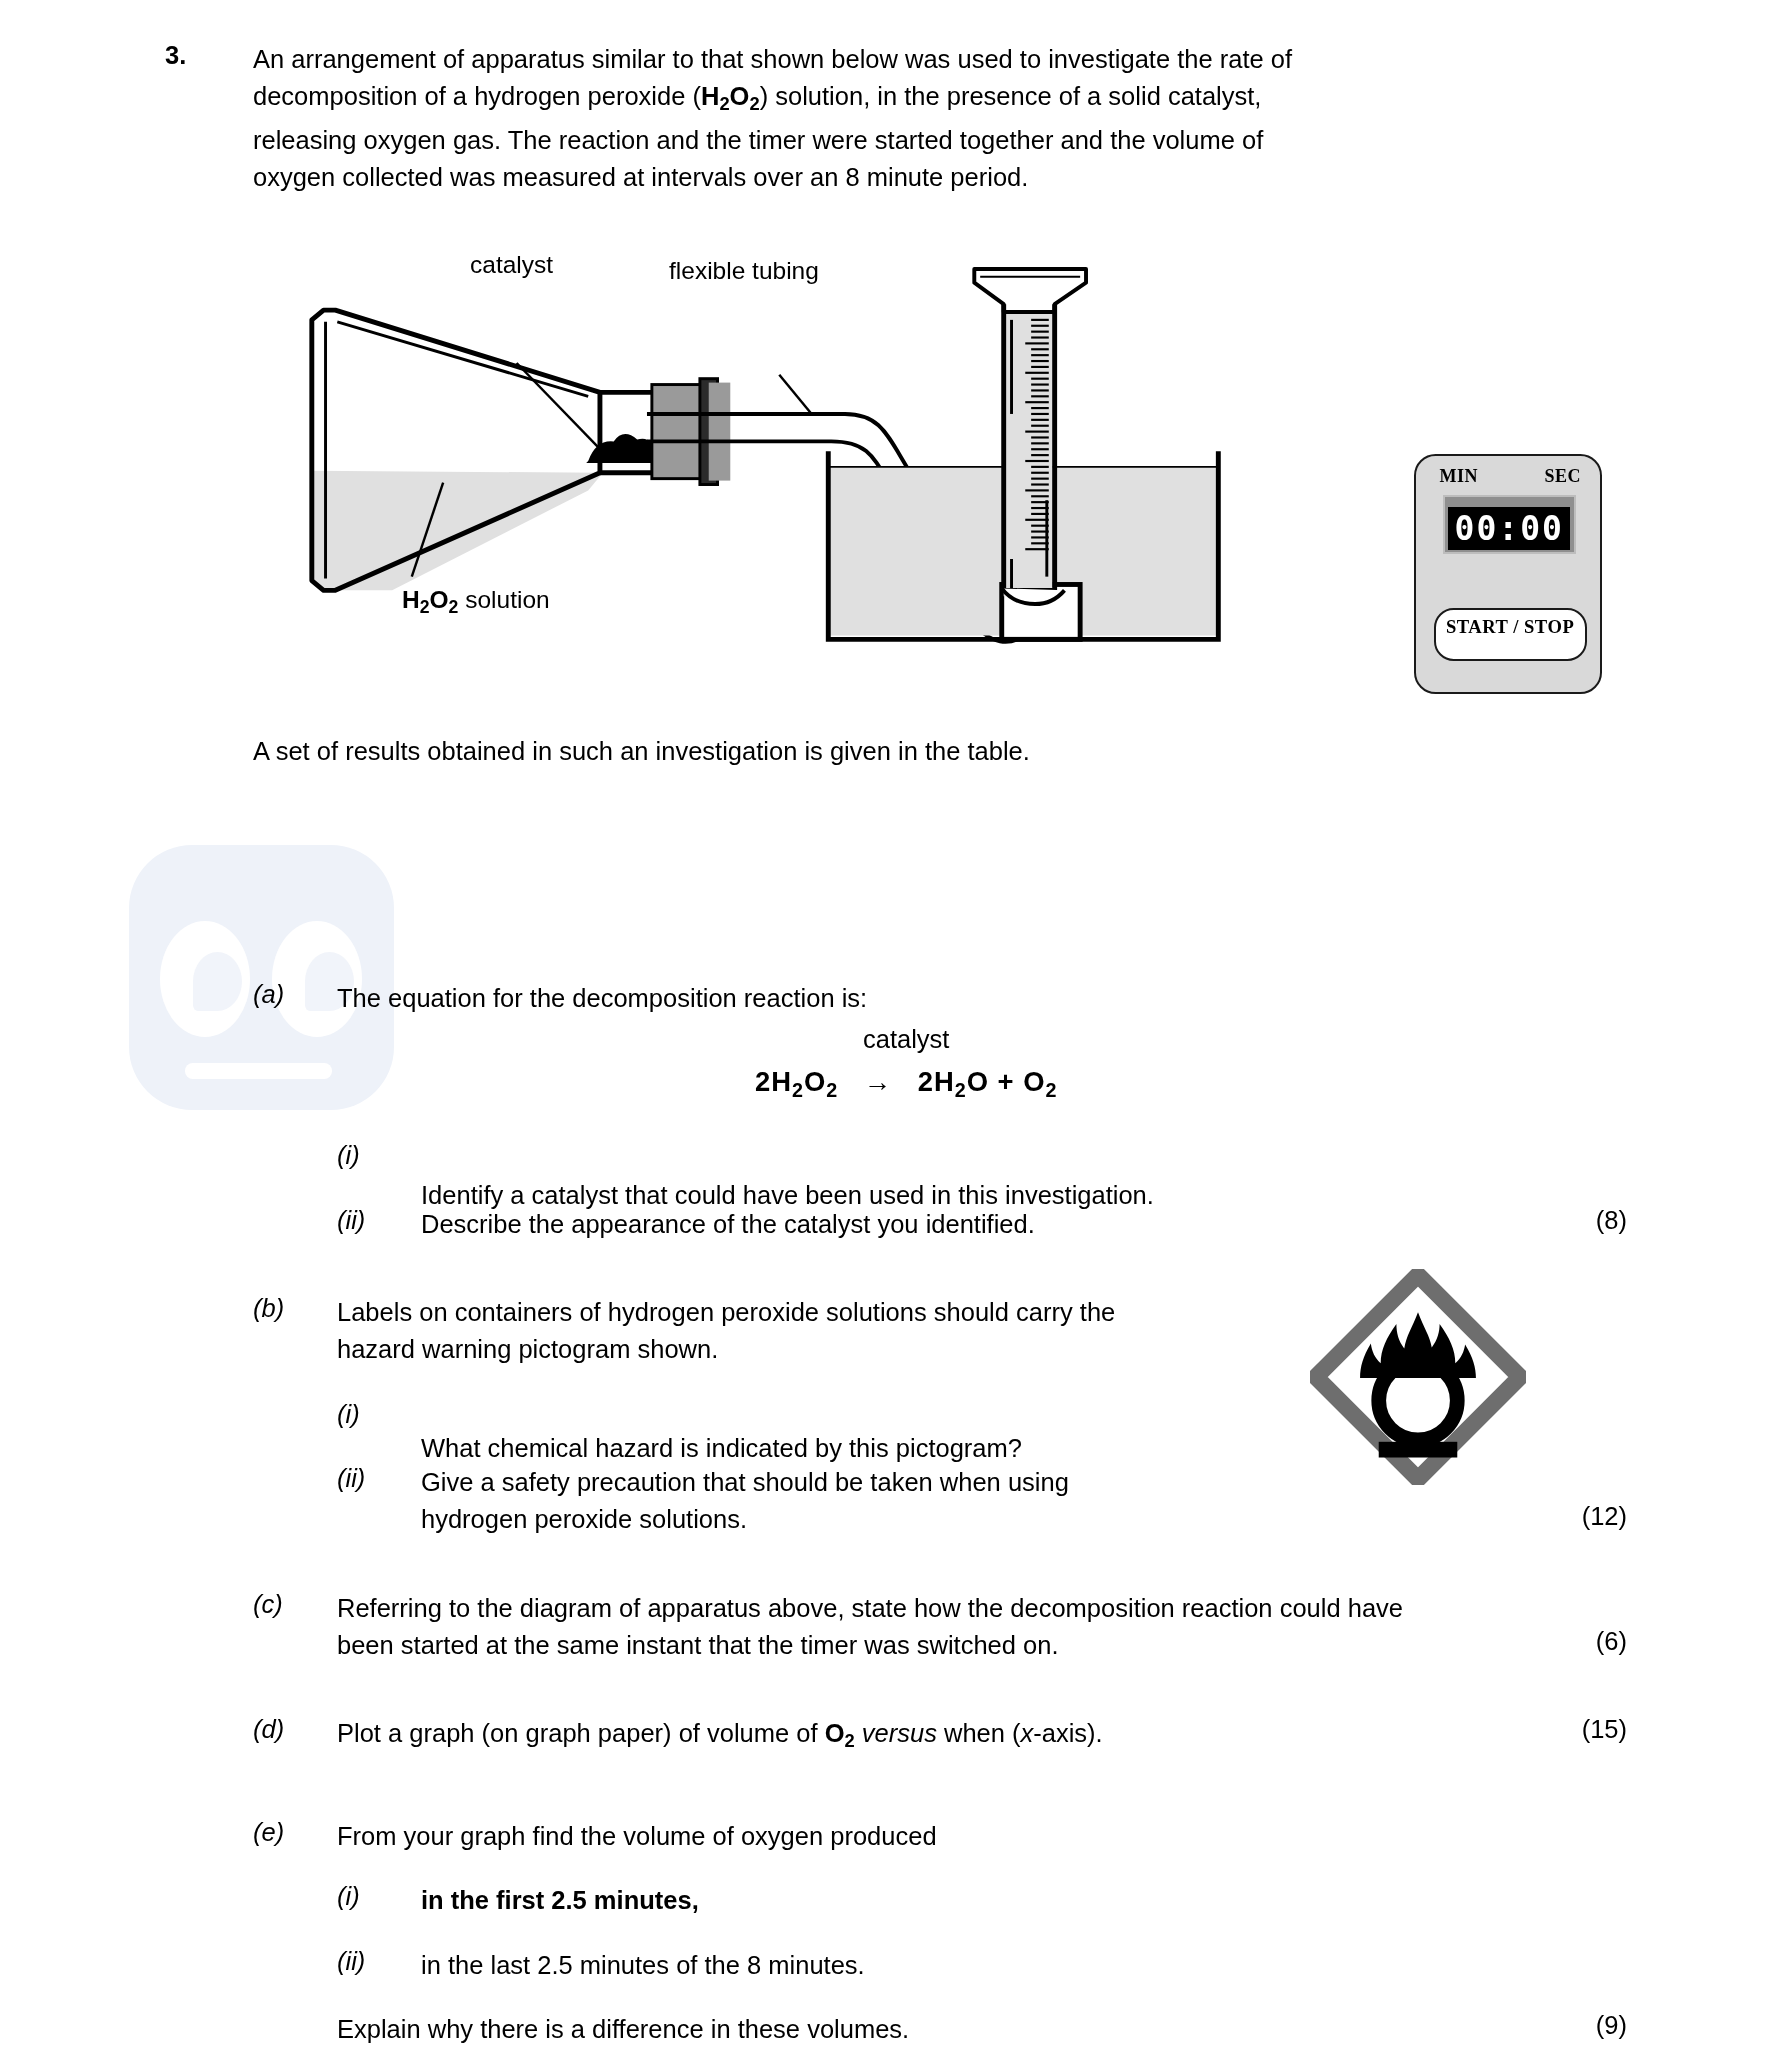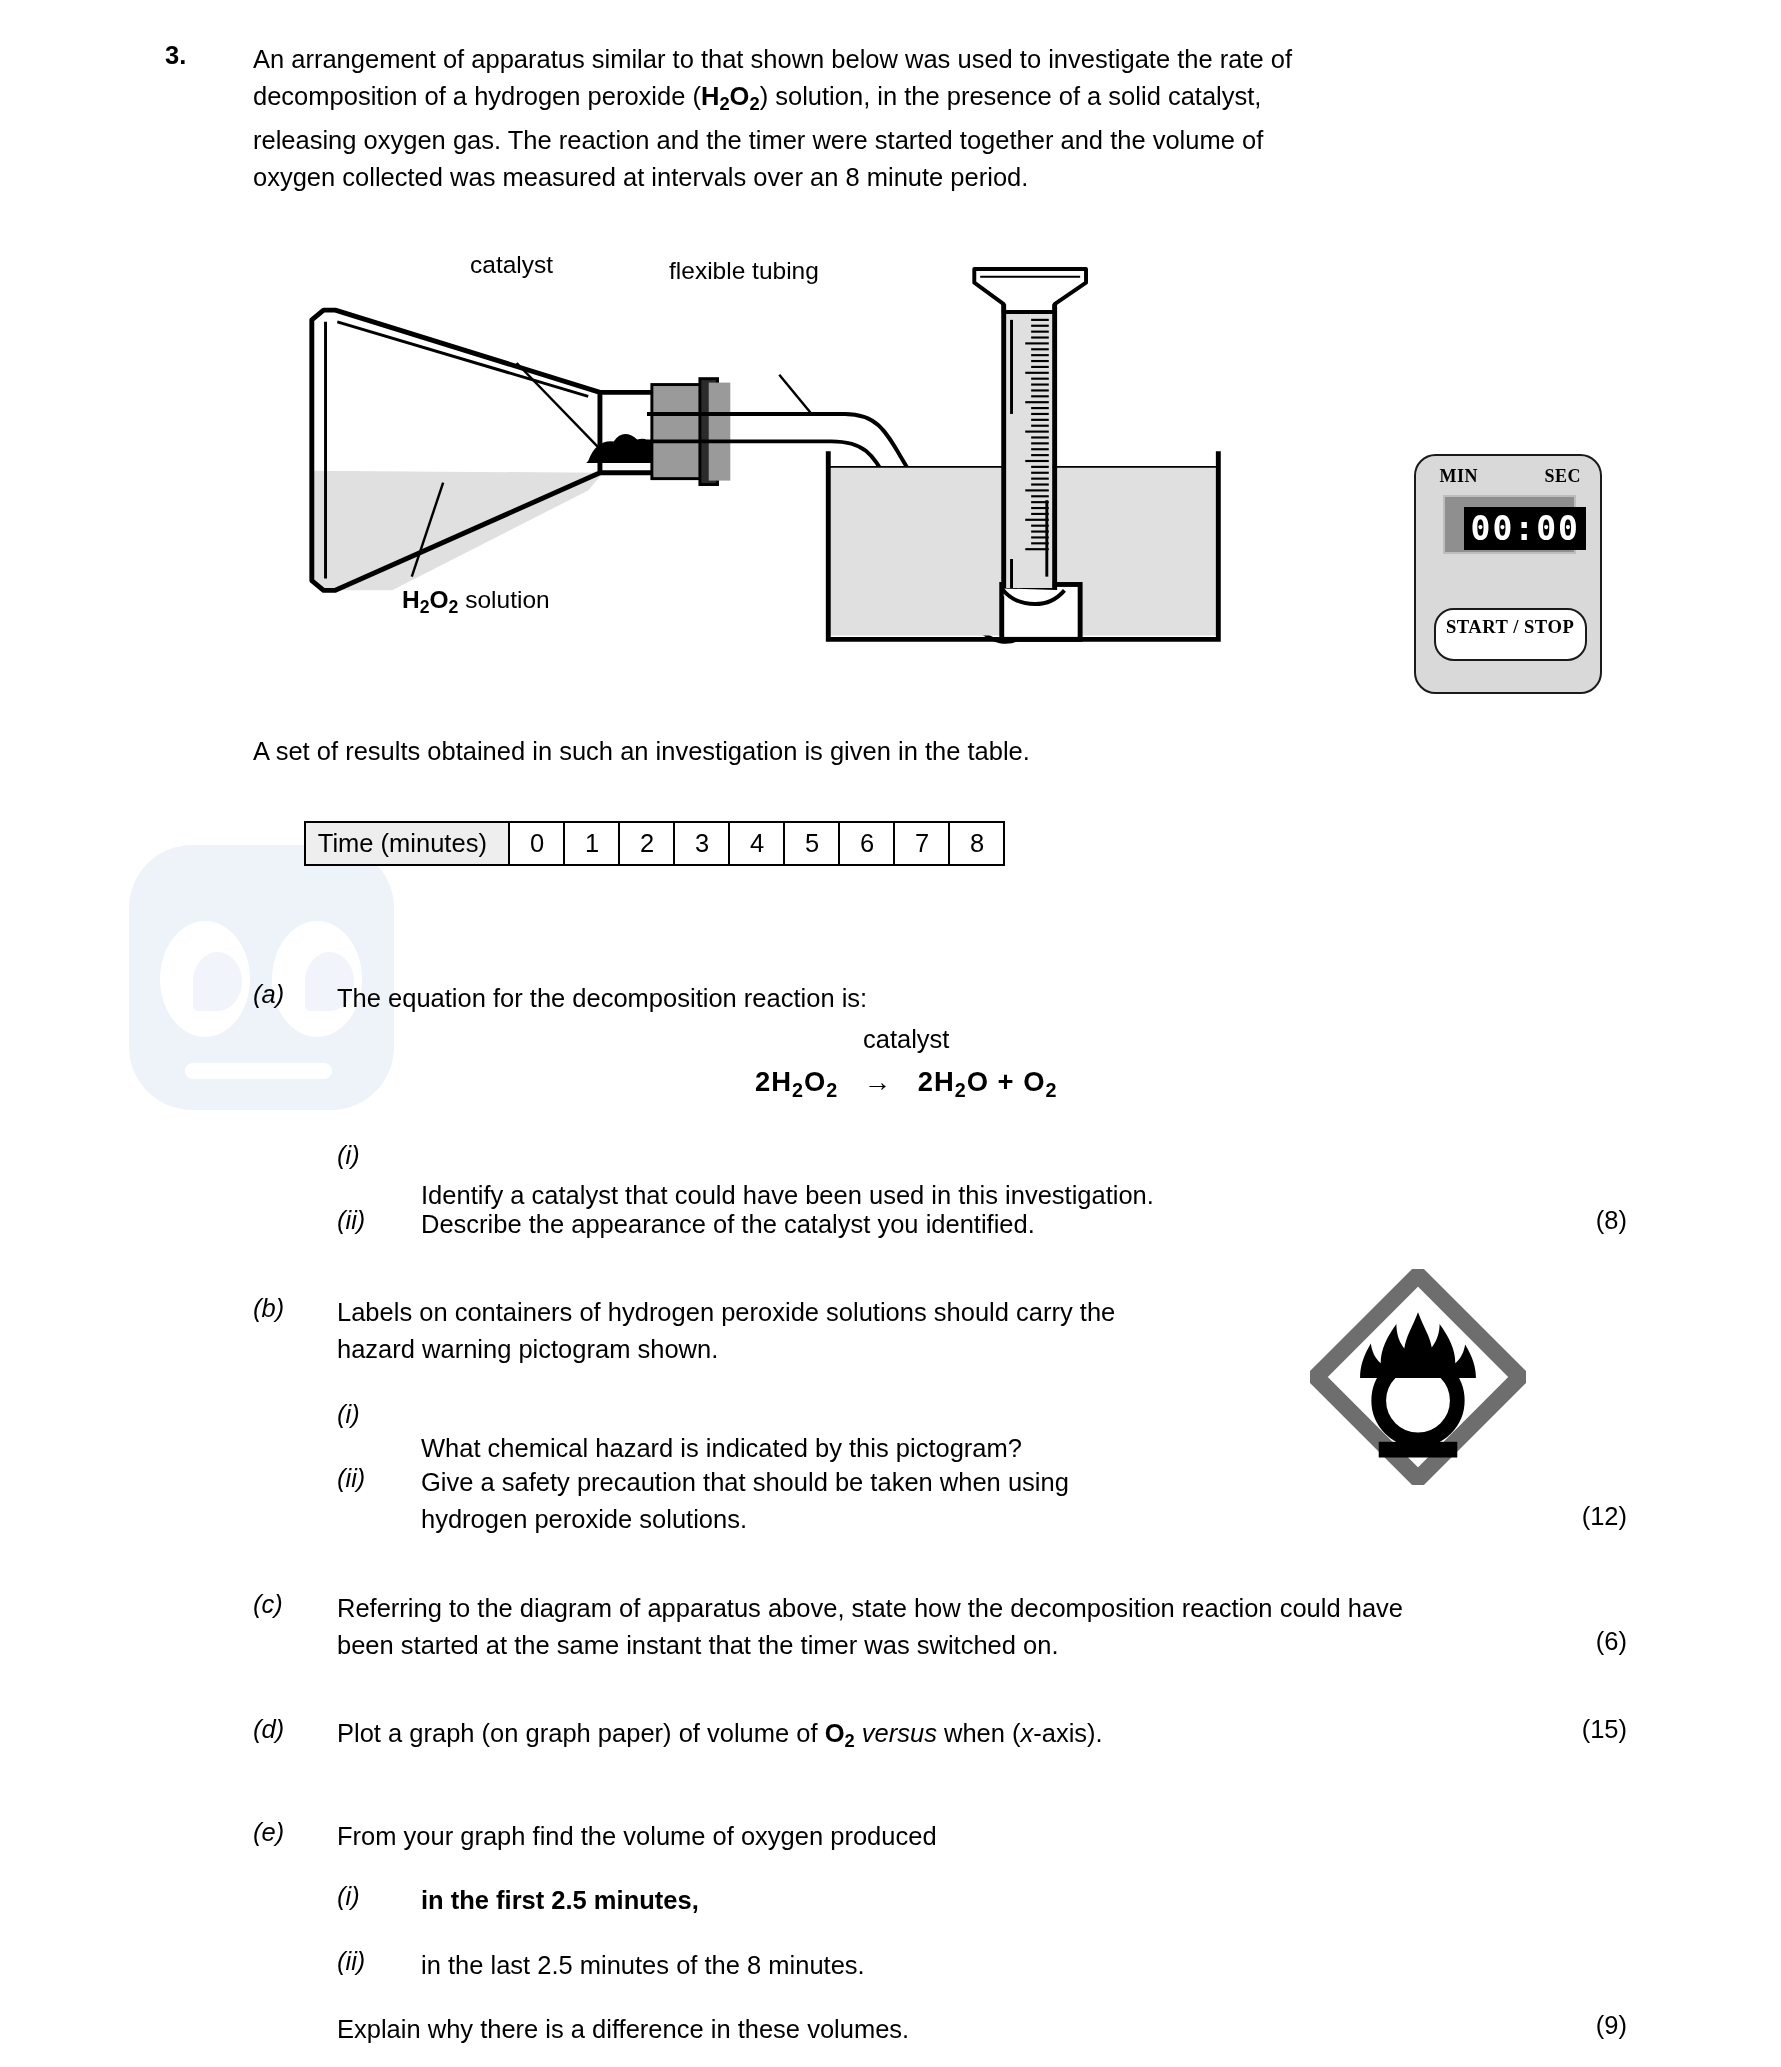--- a/index.html
+++ b/index.html
@@ -122,21 +122,20 @@
     left: 2.9px; top: 9.8px;
     width: 122px; height: 43px;
     background: #000000;
     color: #ffffff;
     font-family: "DejaVu Sans Mono", monospace;
     font-size: 33px;
     font-weight: bold;
     letter-spacing: 2px;
     text-align: center;
     line-height: 43px;
-    margin-left: 16px;
   }
   .startstop {
     position: absolute;
     left: 17.6px; top: 152px;
     width: 153px; height: 53px;
     background: #ffffff;
     border: 2.9px solid #1a1a1a;
     border-radius: 19.6px;
     font-family: "Liberation Serif", serif;
     font-weight: bold;
@@ -350,32 +349,20 @@
     <div class="lcd">
       <div class="lcd-inner">00:00</div>
     </div>
     <div class="startstop">START / STOP</div>
   </div>
 
   <div class="results-line">A set of results obtained in such an investigation is given in the table.</div>
 
   <table id="data-table">
     <tbody>
-      <tr>
-        <td class="rowhead">Time (minutes)</td>
-        <td class="val">0</td>
-        <td class="val">1</td>
-        <td class="val">2</td>
-        <td class="val">3</td>
-        <td class="val">4</td>
-        <td class="val">5</td>
-        <td class="val">6</td>
-        <td class="val">7</td>
-        <td class="val">8</td>
-      </tr>
     </tbody>
   </table>
 
   <div class="lbl" style="left:253px; top:980px;">(a)</div>
   <div class="part" style="left:337px; top:980px; width:980px;">The equation for the decomposition reaction is:</div>
 
   <div class="eq-catalyst">catalyst</div>
   <div class="eq-line">
     <span>2H<span class="sub">2</span>O<span class="sub">2</span></span><span class="eq-arrow">→</span><span>2H<span class="sub">2</span>O  +  O<span class="sub">2</span></span>
   </div>

